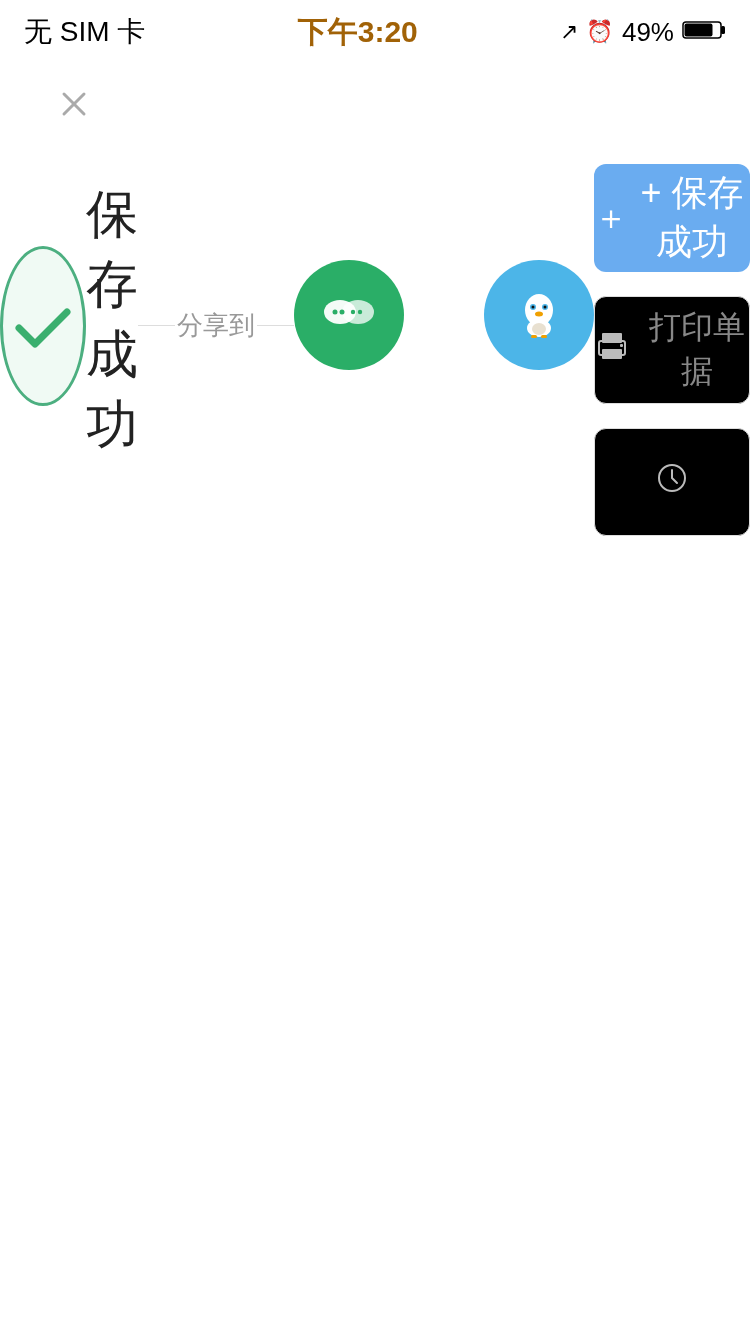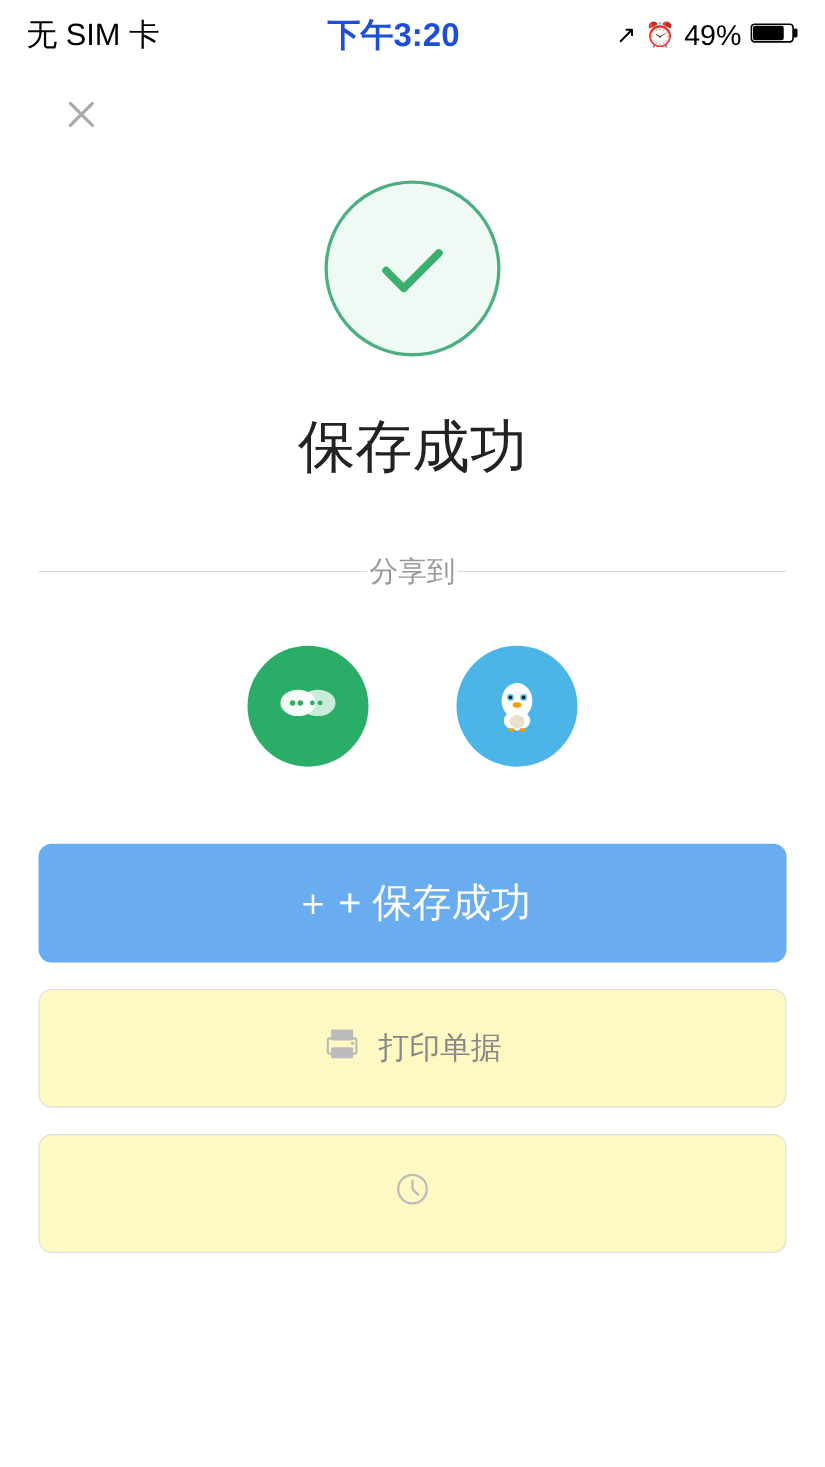--- a/index.html
+++ b/index.html
@@ -27,21 +27,21 @@
       display: flex;
       align-items: flex-start;
       gap: 10px;
       font-size: 28px;
       color: #000;
       font-weight: 500;
     }
     .status-center {
       font-size: 30px;
       font-weight: 600;
-      color: #1d4ed8;
+      color: #a16207;
     }
     .status-right {
       display: flex;
       align-items: center;
       gap: 8px;
       font-size: 26px;
       color: #000;
     }
     .battery-svg { width: 44px; height: 22px; }
 
@@ -58,21 +58,21 @@
       cursor: pointer;
     }
     .close-btn svg {
       width: 36px;
       height: 36px;
     }
 
     
     .main-content {
       display: flex;
-      flex-direction: column;
+      flex-direction: row;
       align-items: center;
       padding-top: 100px;
     }
 
     
     .success-circle {
       width: 160px;
       height: 160px;
       border-radius: 50%;
       border: 3px solid #4caf80;
@@ -162,28 +162,28 @@
       gap: 16px;
       font-size: 36px;
       color: #fff;
       font-weight: 400;
     }
 
     .btn-secondary {
       width: 100%;
       height: 108px;
       border-radius: 12px;
-      background: #fef9c3;
+      background: #000000;
       border: 1px solid #ddd;
       cursor: pointer;
       display: flex;
       align-items: center;
       justify-content: center;
       gap: 16px;
-      font-size: 28px;
+      font-size: 32px;
       color: #888;
       font-weight: 400;
     }
 
     .btn-icon {
       font-size: 34px;
     }
   </style>
 </head>
 <body>

